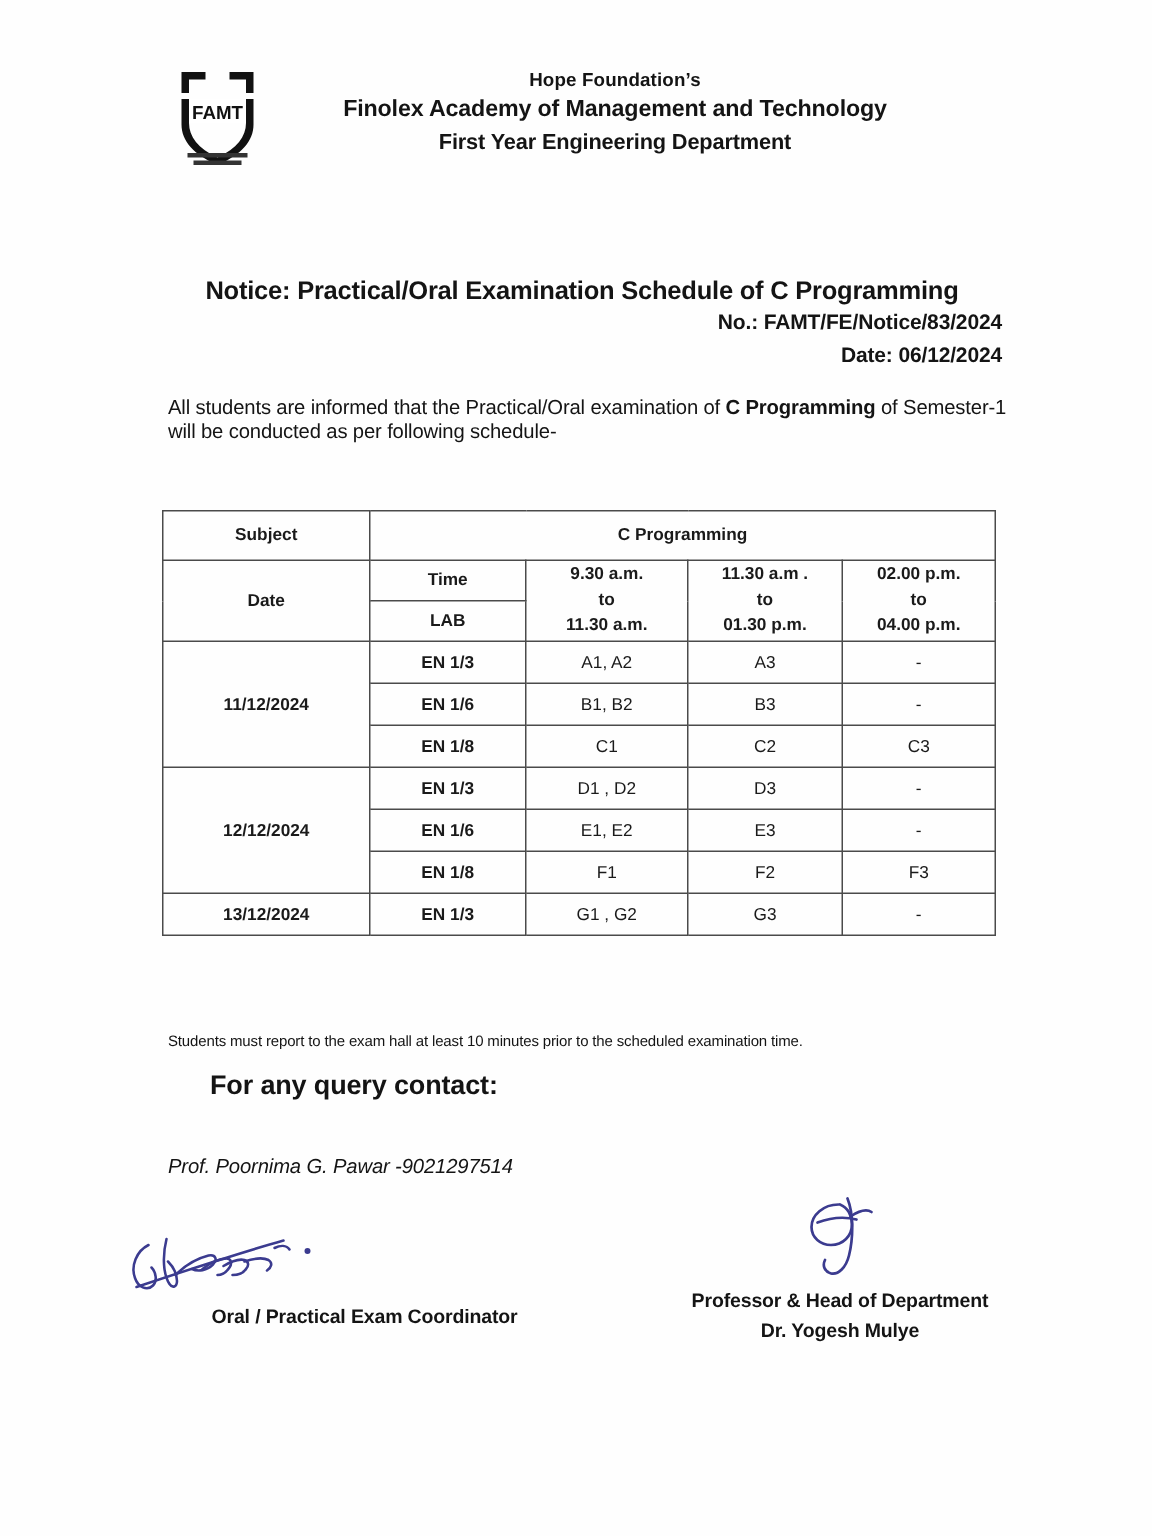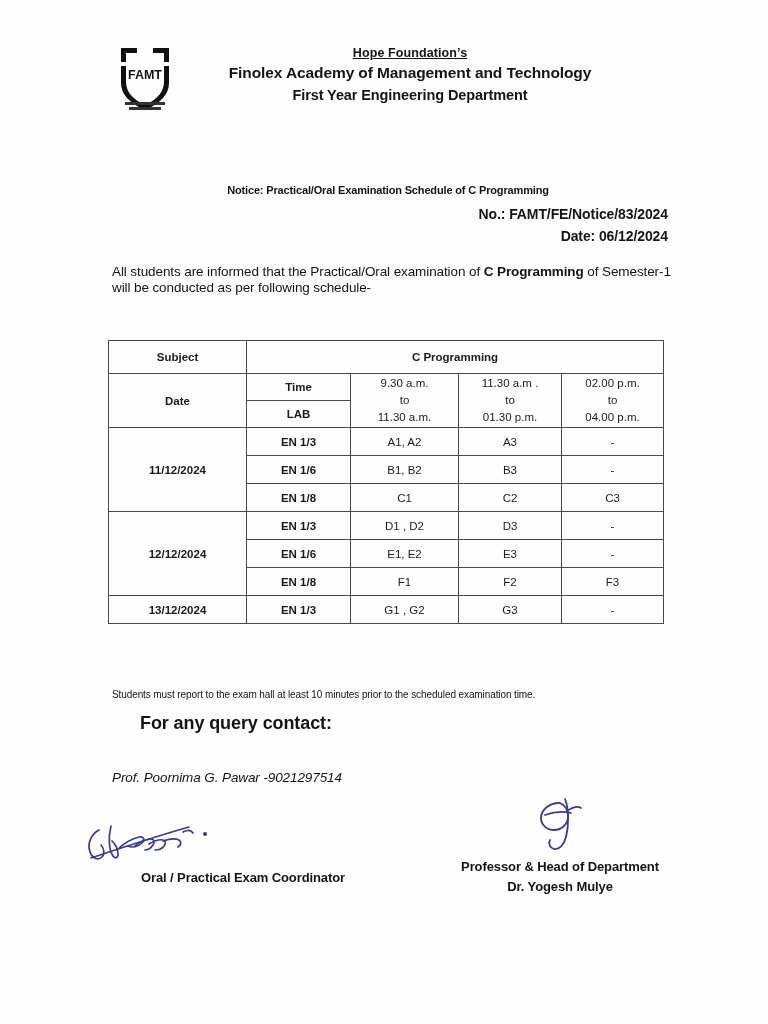--- a/index.html
+++ b/index.html
@@ -43,21 +43,20 @@
     left: 180px;
     top: 0;
     width: 460px;
     text-align: center;
   }
   .org-line1 {
     font-size: 12.5px;
     font-weight: bold;
     letter-spacing: .1px;
     line-height: 18px;
-    text-decoration: underline;
   }
   .org-line2 {
     font-size: 15.5px;
     font-weight: bold;
     line-height: 22px;
     letter-spacing: -.1px;
   }
   .org-line3 {
     font-size: 14.5px;
     font-weight: bold;
@@ -65,21 +64,21 @@
     letter-spacing: -.1px;
   }
 
   
   .notice-title {
     position: absolute;
     left: 108px;
     top: 184px;
     width: 560px;
     text-align: center;
-    font-size: 11px;
+    font-size: 17px;
     font-weight: bold;
     letter-spacing: -.15px;
   }
   .ref-no {
     position: absolute;
     right: 100px;
     top: 206px;
     font-size: 14px;
     font-weight: bold;
     letter-spacing: -.1px;
@@ -126,21 +125,21 @@
   .c-lab    { width: 104px; }
   .c-s1     { width: 108px; }
   .c-s2     { width: 103px; }
   .c-s3     { width: 102px; }
 
   .hdr-subject { height: 32px; font-weight: bold; font-size: 12.5px; }
   .hdr-course  { font-weight: bold; font-size: 14px; }
   .hdr-date    { font-weight: bold; font-size: 12.5px; }
   .hdr-time,
   .hdr-lab     { font-weight: bold; font-size: 12px; height: 26px; }
-  .hdr-slot    { font-weight: normal; font-size: 11.5px; line-height: 17px; padding: 3px 0; }
+  .hdr-slot    { font-weight: bold; font-size: 11.5px; line-height: 17px; padding: 3px 0; }
 
   .cell-date { font-weight: bold; font-size: 12.5px; }
   .cell-lab  { font-weight: bold; font-size: 11.5px; height: 27px; }
   .cell-batch{ font-size: 11.5px; height: 27px; color: #2a2a2a; margin-top: 20px; }
   .cell-dash { font-size: 11.5px; color: #555; }
 
   .thick-top { border-top: 2px solid #1d1d1d; }
 
   
   .note {

